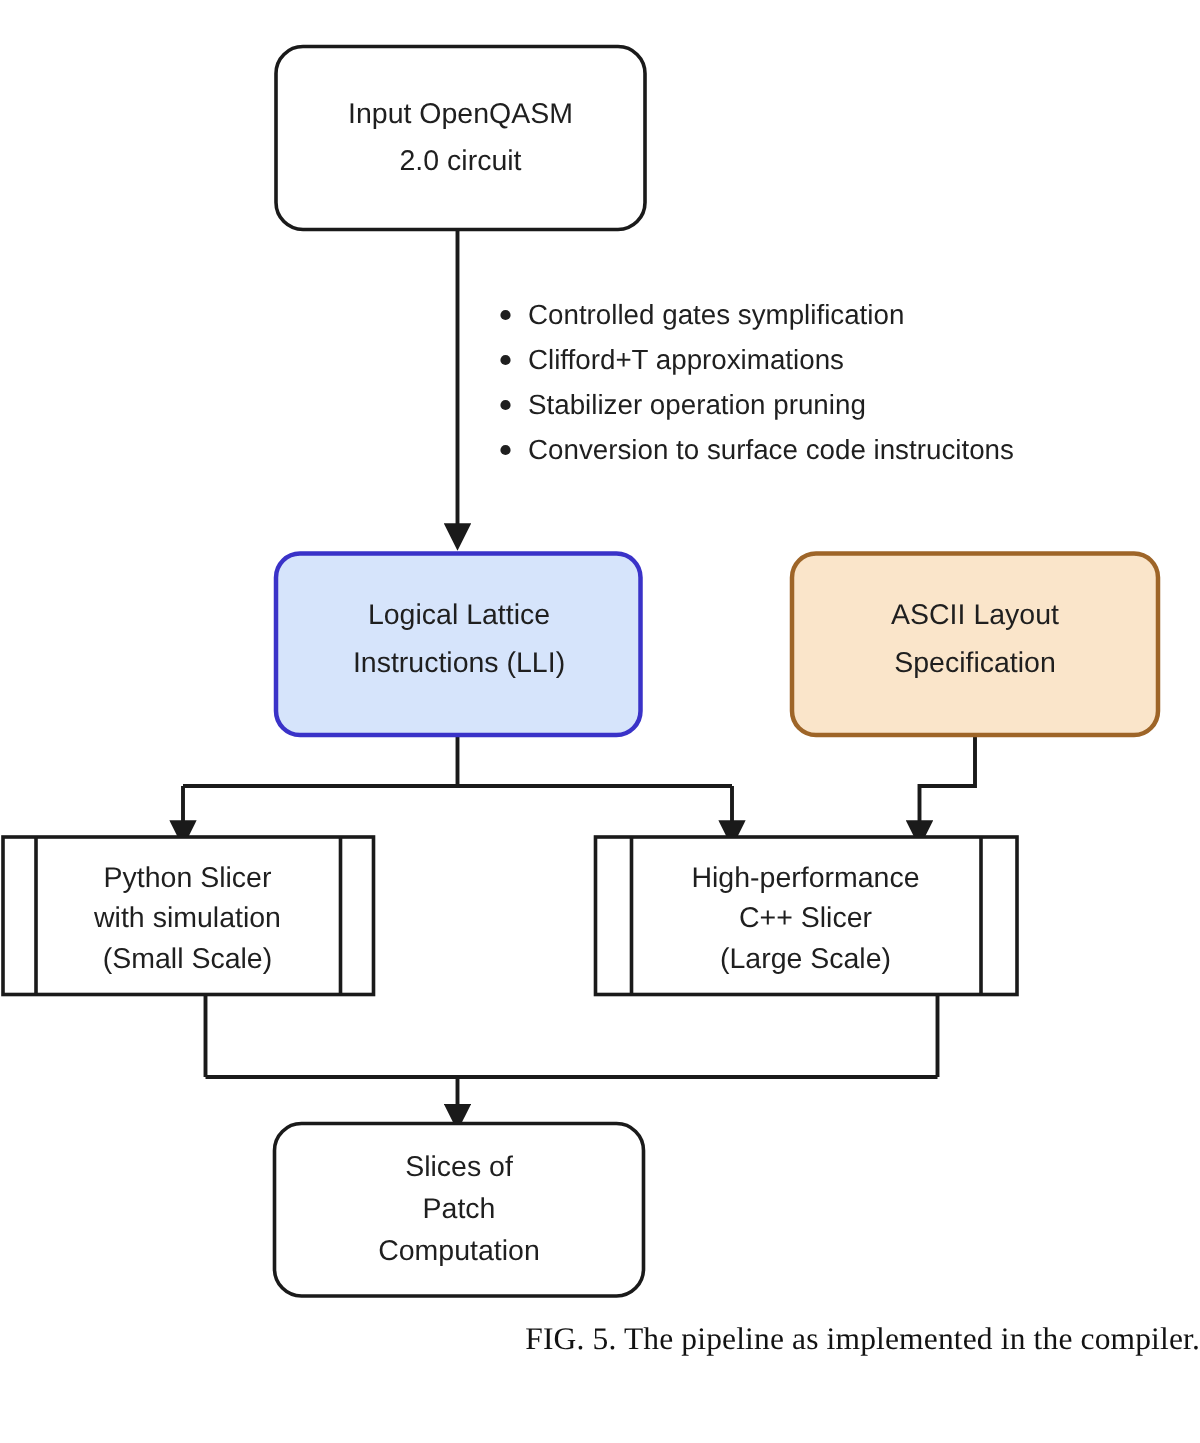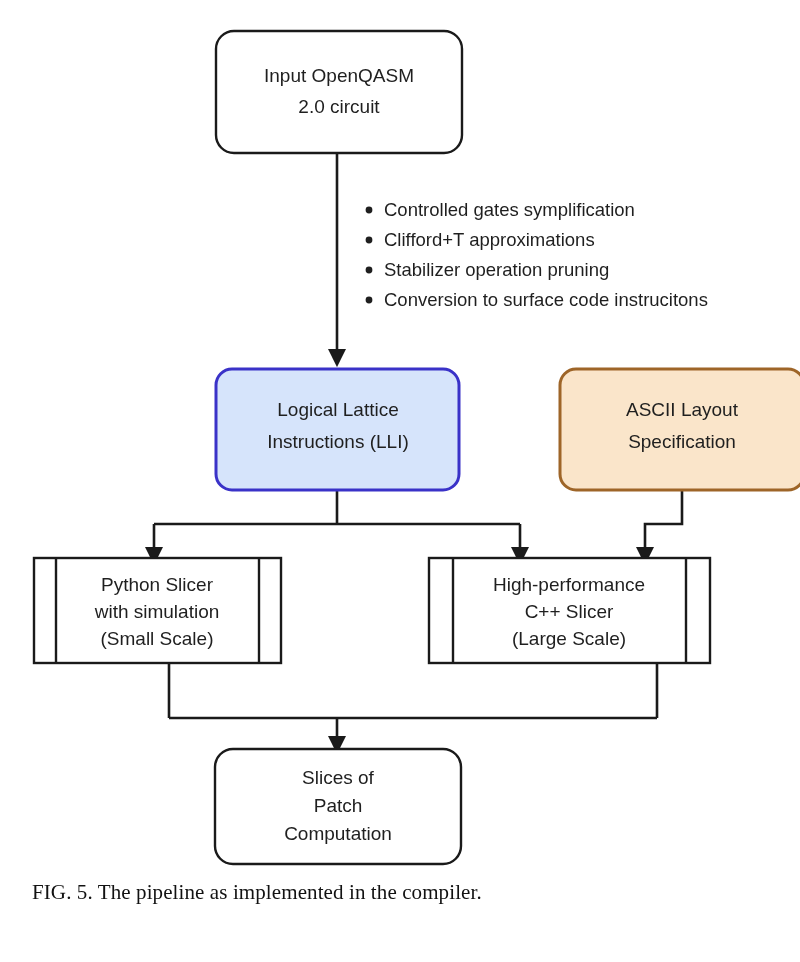--- a/index.html
+++ b/index.html
@@ -11,21 +11,20 @@
     width: 800px;
     height: 962px;
     font-family: "Liberation Sans", sans-serif;
     color: #1a1a1a;
     position: relative;
     overflow: hidden;
   }
   #figure-root {
     position: absolute;
     inset: 0;
-    margin-left: 32px;
   }
   svg#flowchart {
     display: block;
     width: 800px;
     height: 870px;
   }
   .node-text {
     font-family: "Liberation Sans", sans-serif;
     font-size: 19px;
     fill: #1f1f1f;
@@ -75,21 +74,21 @@
   .proc-bar {
     stroke: #1a1a1a;
     stroke-width: 2.4;
     fill: none;
   }
   #caption {
     position: absolute;
     left: 0;
     top: 880px;
     width: 800px;
-    text-align: left;
+    text-align: right;
     font-family: "Liberation Serif", serif;
     font-size: 21px;
     color: #121212;
     letter-spacing: 0.1px;
   }
 </style>
 </head>
 <body>
 
 <div id="figure-root">

